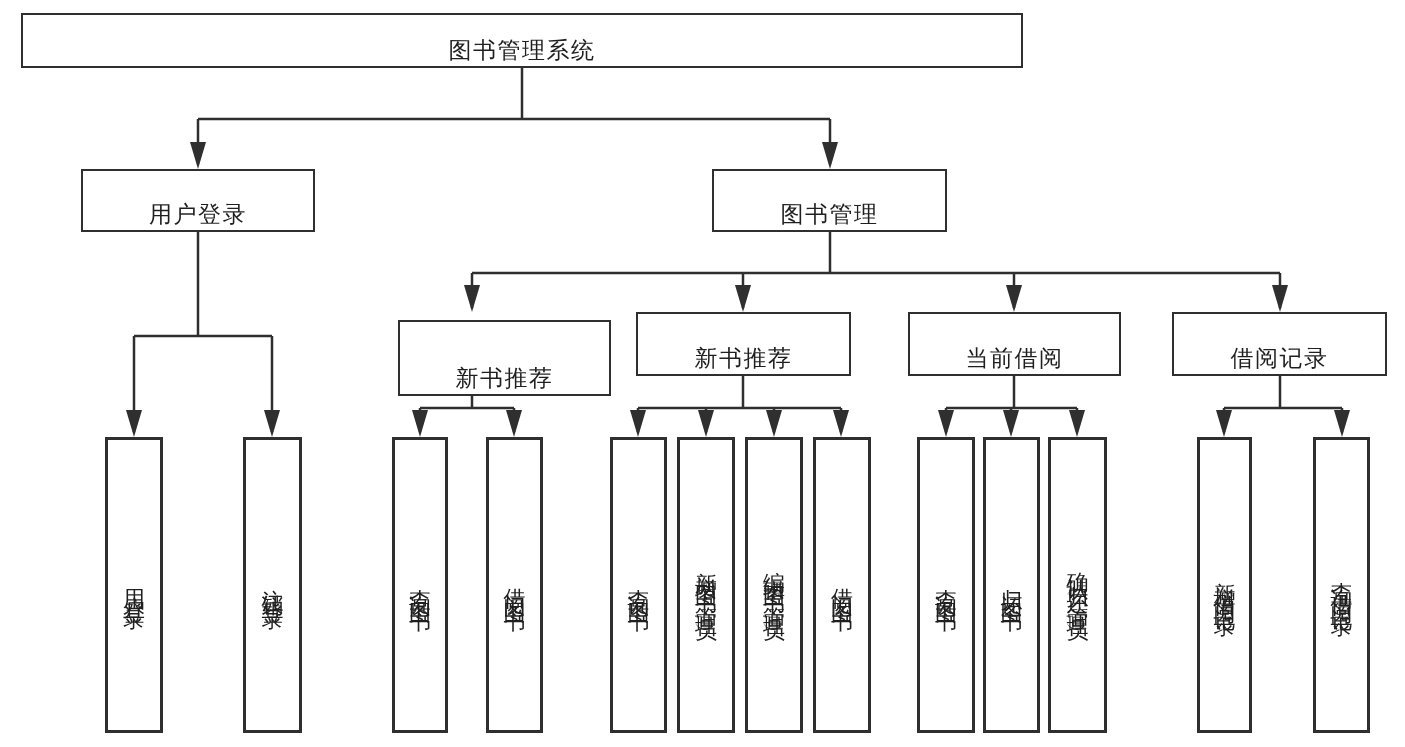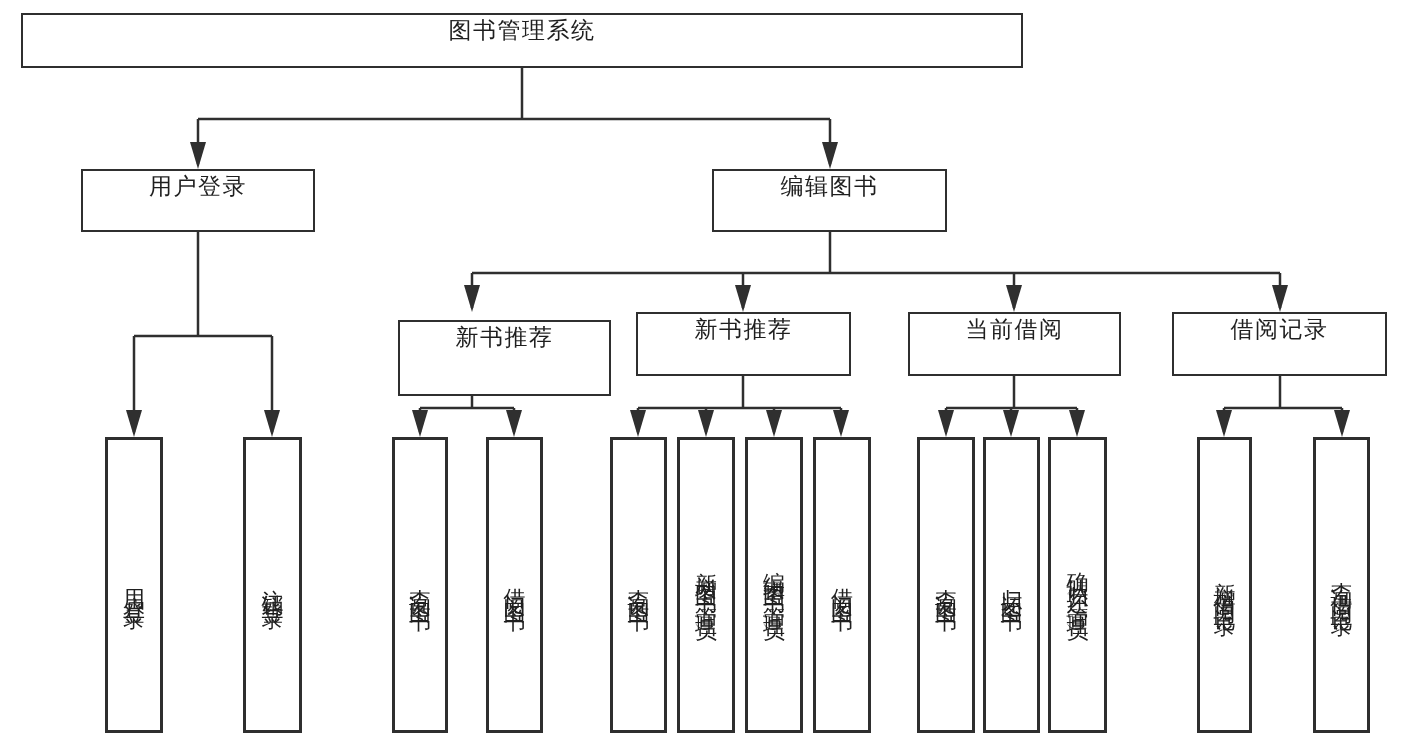--- a/index.html
+++ b/index.html
@@ -20,21 +20,21 @@
   #wires {
     position: absolute;
     left: 0; top: 0;
     width: 1405px; height: 747px;
   }
   .hnode {
     position: absolute;
     background: #ffffff;
     border: 2.5px solid var(--line);
     display: flex;
-    align-items: flex-start;
+    align-items: flex-end;
     justify-content: center;
     font-size: 23px;
     letter-spacing: 1.5px;
     color: var(--text);
     white-space: nowrap;
   }
   .leaf {
     position: absolute;
     top: 437px;
     height: 296px;
@@ -140,21 +140,21 @@
   </svg>
 
   <div class="hnode" style="left:21px; top:13px; width:1002px; height:55px;">
     <span>图书管理系统</span>
   </div>
 
   <div class="hnode" style="left:81px; top:169px; width:234px; height:63px;">
     <span>用户登录</span>
   </div>
   <div class="hnode" style="left:712px; top:169px; width:235px; height:63px;">
-    <span>编辑图书</span>
+    <span>图书管理</span>
   </div>
 
   <div class="hnode" style="left:366px; top:320px; width:213px; height:76px;margin-left:32px;">
     <span>新书推荐</span>
   </div>
   <div class="hnode" style="left:636px; top:312px; width:215px; height:64px;">
     <span>新书推荐</span>
   </div>
   <div class="hnode" style="left:908px; top:312px; width:213px; height:64px;">
     <span>当前借阅</span>

